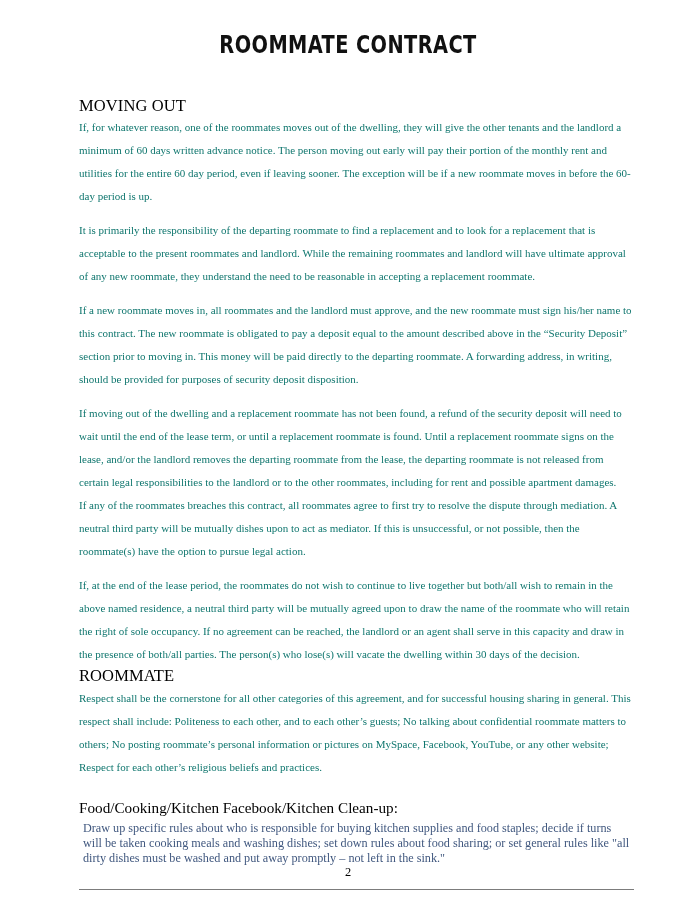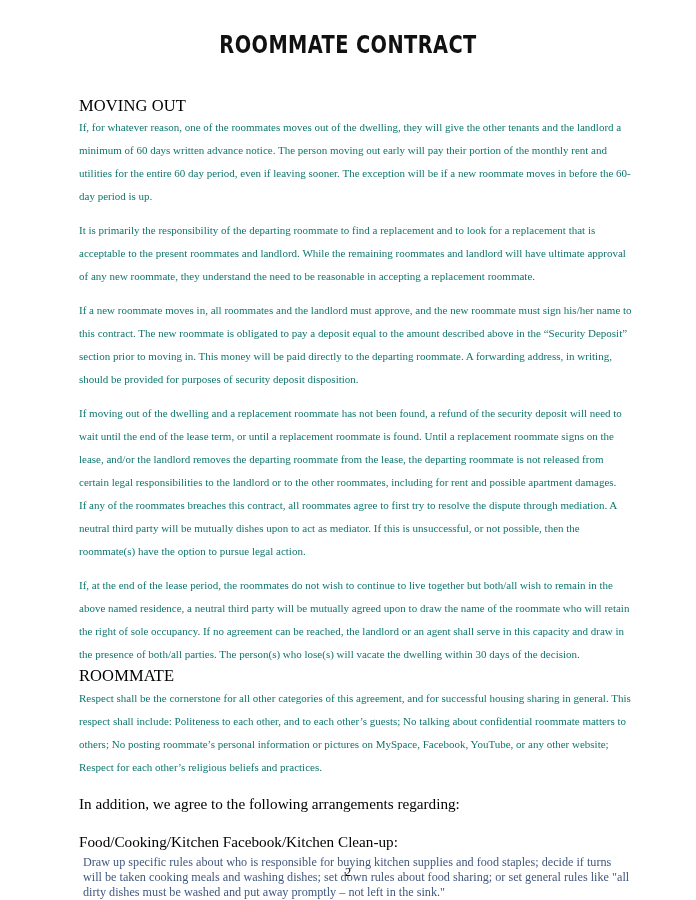--- a/index.html
+++ b/index.html
@@ -130,21 +130,20 @@
       <p class="para">If any of the roommates breaches this contract, all roommates agree to first try to resolve the dispute through mediation. A neutral third party will be mutually dishes upon to act as mediator. If this is unsuccessful, or not possible, then the roommate(s) have the option to pursue legal action.</p>
       <p class="para">If, at the end of the lease period, the roommates do not wish to continue to live together but both/all wish to remain in the above named residence, a neutral third party will be mutually agreed upon to draw the name of the roommate who will retain the right of sole occupancy. If no agreement can be reached, the landlord or an agent shall serve in this capacity and draw in the presence of both/all parties. The person(s) who lose(s) will vacate the dwelling within 30 days of the decision.</p>
     </div>
 
     <div class="section">
       <h2 class="section-heading">ROOMMATE</h2>
       <p class="para">Respect shall be the cornerstone for all other categories of this agreement, and for successful housing sharing in general. This respect shall include: Politeness to each other, and to each other’s guests; No talking about confidential roommate matters to others; No posting roommate’s personal information or pictures on MySpace, Facebook, YouTube, or any other website; Respect for each other’s religious beliefs and practices.</p>
     </div>
 
     <div class="section">
-      <p class="addition-line">In addition, we agree to the following arrangements regarding:</p>
 
       <p class="subhead">Food/Cooking/Kitchen Facebook/Kitchen Clean-up:</p>
 
       <p class="hint-text">Draw up specific rules about who is responsible for buying kitchen supplies and food staples; decide if turns will be taken cooking meals and washing dishes; set down rules about food sharing; or set general rules like "all dirty dishes must be washed and put away promptly – not left in the sink."</p>
 
       <div class="rules">
         <div class="rule-line"></div>
         <div class="rule-line"></div>
         <div class="rule-line"></div>
         <div class="rule-line"></div>

